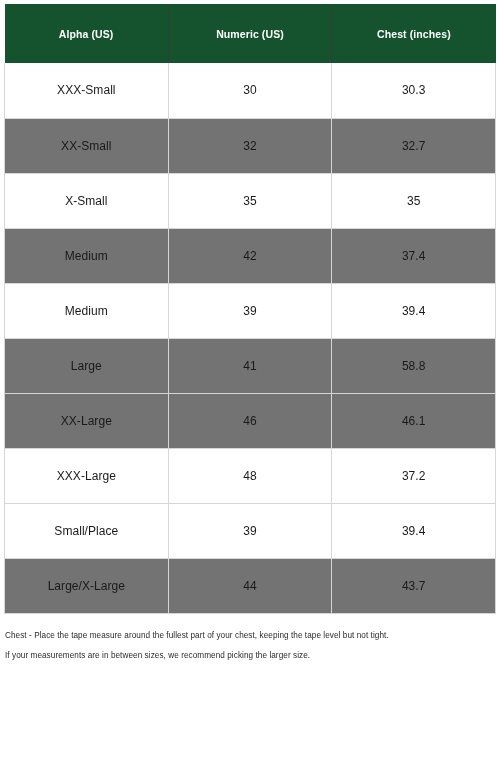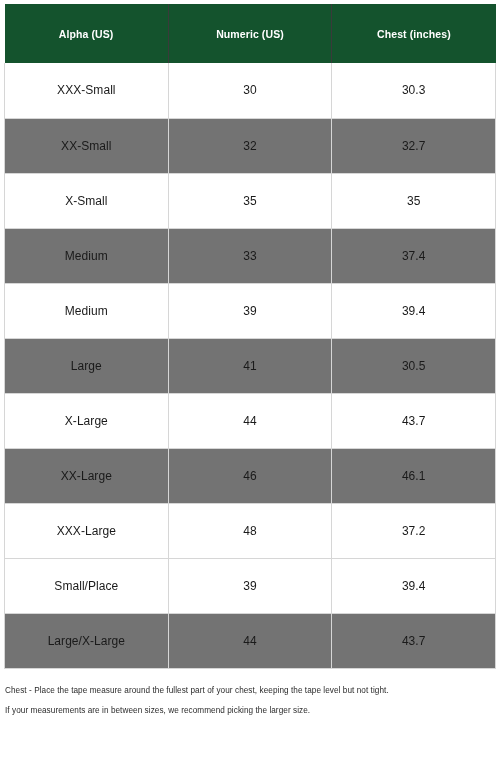--- a/index.html
+++ b/index.html
@@ -109,37 +109,32 @@
           <td>32</td>
           <td>32.7</td>
         </tr>
         <tr class="row-odd">
           <td>X-Small</td>
           <td>35</td>
           <td>35</td>
         </tr>
         <tr class="row-even">
           <td>Medium</td>
-          <td>33</td>
+          <td>42</td>
           <td>37.4</td>
         </tr>
         <tr class="row-odd">
           <td>Medium</td>
           <td>39</td>
           <td>39.4</td>
         </tr>
         <tr class="row-even">
           <td>Large</td>
           <td>41</td>
-          <td>30.5</td>
-        </tr>
-        <tr class="row-odd">
-          <td>X-Large</td>
-          <td>44</td>
-          <td>43.7</td>
+          <td>58.8</td>
         </tr>
         <tr class="row-even">
           <td>XX-Large</td>
           <td>46</td>
           <td>46.1</td>
         </tr>
         <tr class="row-odd">
           <td>XXX-Large</td>
           <td>48</td>
           <td>37.2</td>

